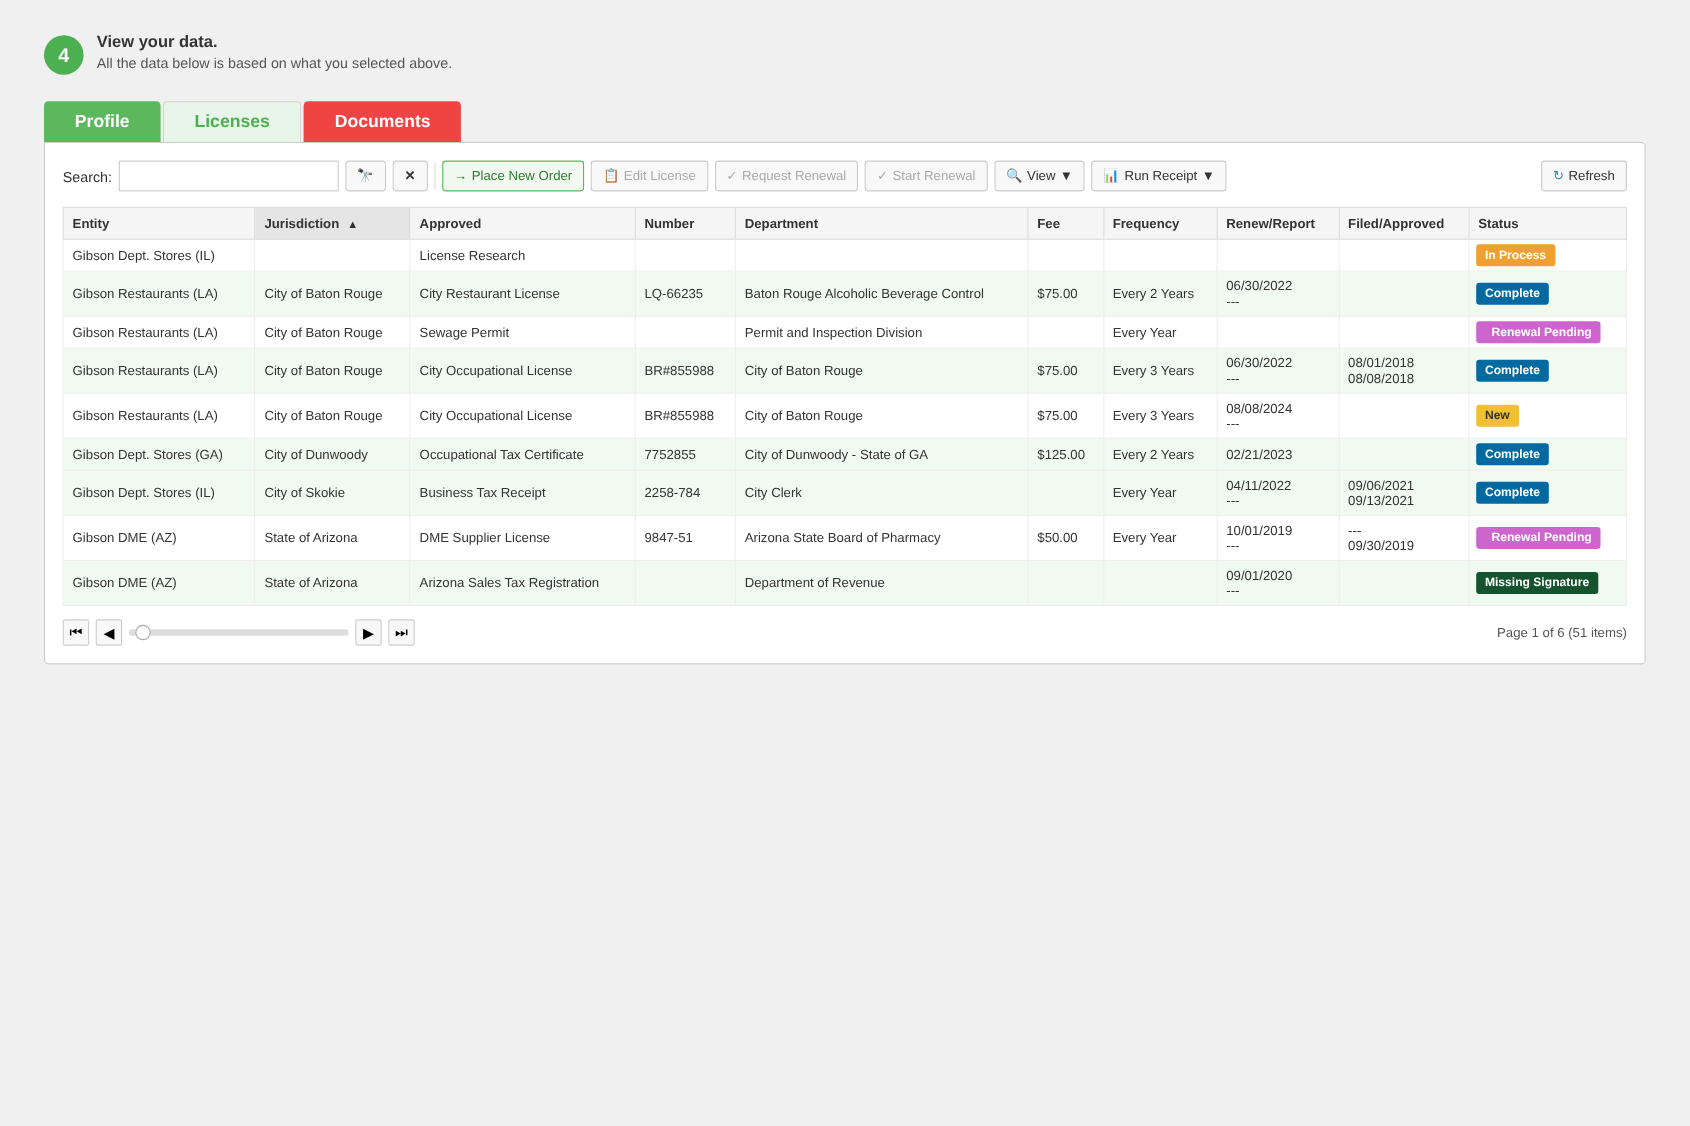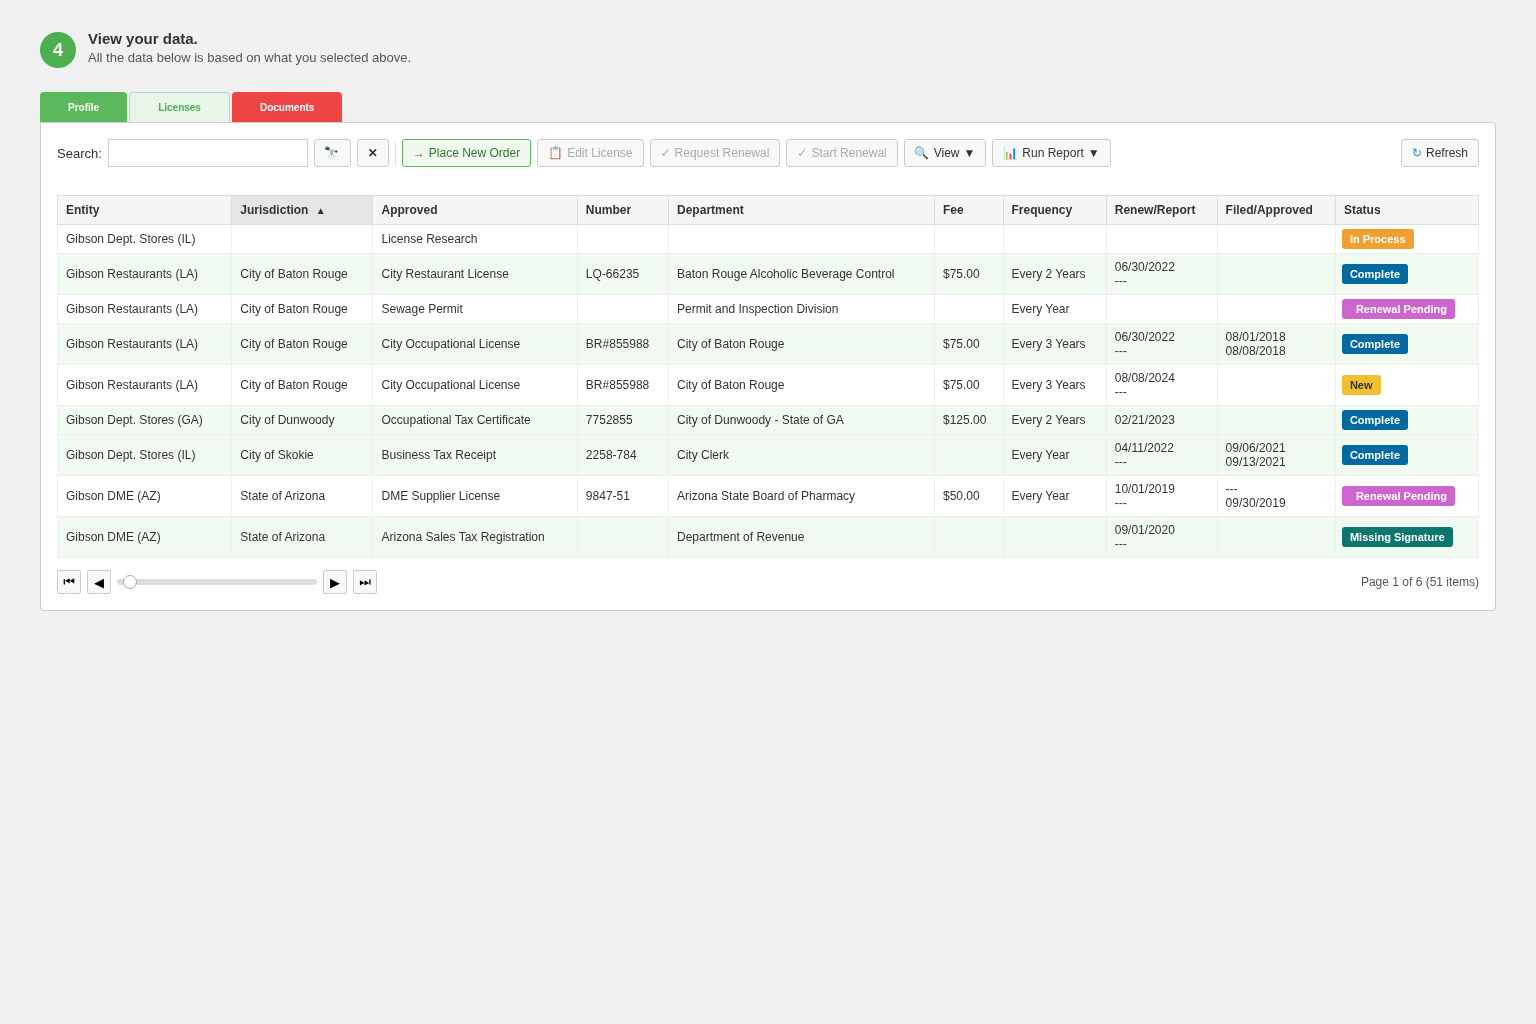--- a/index.html
+++ b/index.html
@@ -8,51 +8,51 @@
     .page-wrapper { background: #f0f0f0; padding: 30px 40px; min-height: 1024px; }
 
     
     .step-header { display: flex; align-items: flex-start; margin-bottom: 24px; }
     .step-circle { width: 36px; height: 36px; border-radius: 50%; background: #4caf50; color: white; font-weight: bold; font-size: 18px; display: flex; align-items: center; justify-content: center; flex-shrink: 0; margin-right: 12px; margin-top: 2px; }
     .step-text h2 { font-size: 15px; font-weight: bold; color: #333; margin-bottom: 3px; }
     .step-text p { font-size: 13px; color: #555; }
 
     
     .tabs { display: flex; gap: 2px; margin-bottom: 0; }
-    .tab { padding: 9px 28px; font-size: 10px; font-weight: bold; border: none; cursor: pointer; border-radius: 4px 4px 0 0; }
+    .tab { padding: 9px 28px; font-size: 16px; font-weight: bold; border: none; cursor: pointer; border-radius: 4px 4px 0 0; }
     .tab-profile { background: #5cb85c; color: white; }
     .tab-licenses { background: #e8f5e9; color: #4caf50; border: 1px solid #ccc; border-bottom: none; }
     .tab-documents { background: #ef4444; color: white; }
 
     
     .panel { background: white; border: 1px solid #ccc; border-radius: 0 4px 4px 4px; padding: 16px; }
 
     
-    .toolbar { display: flex; align-items: center; gap: 6px; margin-bottom: 28px; flex-wrap: wrap; }
+    .toolbar { display: flex; align-items: center; gap: 6px; margin-bottom: 14px; flex-wrap: wrap; }
     .search-label { font-size: 13px; }
     .search-input { border: 1px solid #ccc; padding: 4px 8px; font-size: 13px; width: 200px; height: 28px; }
     .toolbar-btn { display: flex; align-items: center; gap: 4px; padding: 4px 10px; font-size: 12px; border: 1px solid #ccc; background: #f8f8f8; cursor: pointer; border-radius: 3px; height: 28px; color: #333; }
     .toolbar-btn.primary { background: #f0f8f0; border-color: #5cb85c; color: #2d7d2d; }
     .toolbar-btn.disabled { color: #aaa; cursor: default; }
     .toolbar-btn.refresh-btn { margin-left: auto; }
     .toolbar-sep { width: 1px; height: 24px; background: #ddd; }
 
     
     .data-table { width: 100%; border-collapse: collapse; font-size: 12px; }
     .data-table th { background: #f5f5f5; border: 1px solid #ddd; padding: 7px 8px; text-align: left; font-weight: bold; font-size: 12px; white-space: nowrap; margin-top: 23px; }
     .data-table th.sorted { background: #e5e5e5; }
     .data-table td { border: 1px solid #eee; padding: 6px 8px; vertical-align: middle; }
     .data-table tr.row-white { background: white; }
     .data-table tr.row-green { background: #f0faf0; }
     .status-badge { padding: 4px 8px; color: white; font-size: 11px; font-weight: bold; border-radius: 3px; display: inline-block; white-space: nowrap; }
     .status-in-process { background: #f0a030; }
     .status-complete { background: #0369a1; }
     .status-renewal-pending { background: #cc66cc; padding-left: 14px; }
     .status-new { background: #f0c030; color: #333; }
-    .status-missing-sig { background: #0f766e; }
+    .status-missing-sig { background: #14532d; }
 
     
     .pagination { display: flex; align-items: center; gap: 6px; margin-top: 12px; }
     .page-btn { width: 24px; height: 24px; border: 1px solid #ccc; background: #f8f8f8; cursor: pointer; display: flex; align-items: center; justify-content: center; font-size: 13px; border-radius: 2px; }
     .page-slider { flex: 1; max-width: 200px; height: 6px; background: #ddd; border-radius: 3px; position: relative; }
     .page-slider-thumb { width: 14px; height: 14px; background: white; border: 1px solid #aaa; border-radius: 50%; position: absolute; top: -4px; left: 6px; }
     .page-info { margin-left: auto; font-size: 12px; color: #555; }
 
     .sort-arrow { margin-left: 4px; font-size: 10px; }
   </style>
@@ -103,21 +103,21 @@
         <span>✓</span>
         <span>Start Renewal</span>
       </button>
       <button class="toolbar-btn">
         <span>🔍</span>
         <span>View</span>
         <span>▼</span>
       </button>
       <button class="toolbar-btn">
         <span>📊</span>
-        <span>Run Report</span>
+        <span>Run Receipt</span>
         <span>▼</span>
       </button>
       <button class="toolbar-btn refresh-btn">
         <span style="color:#3090d0;">↻</span>
         <span>Refresh</span>
       </button>
     </div>
 
     <table class="data-table">
       <thead>

